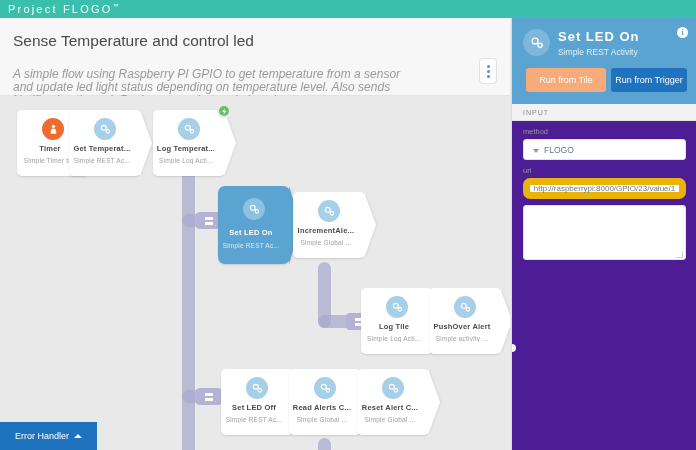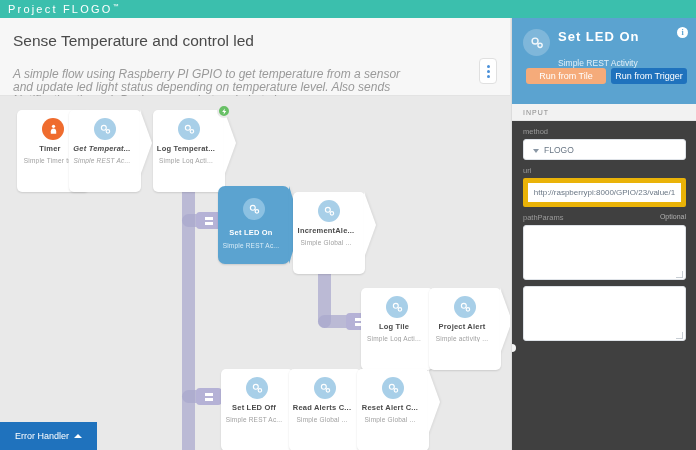--- a/index.html
+++ b/index.html
@@ -65,21 +65,21 @@
   .branch span { display:block; width: 8px; height: 3px; background:#ffffff; }
   .branch .col { display:flex; flex-direction:column; gap:2px; }
   .branch-arrow {
     position:absolute; right:-6px; top:2px; width:0;height:0;
     border-top:6px solid transparent; border-bottom:6px solid transparent;
     border-left:6px solid #b5b2d6;
   }
 
   
   .tile {
-    position: absolute; width: 72px; height: 82px;
+    position: absolute; width: 72px; height: 66px;
     background: #ffffff; border-radius: 5px;
     box-shadow: 0 1px 2px rgba(0,0,0,.13);
     cursor: pointer; z-index: 5;
   }
   .tile .notch {
     position: absolute; right: -11px; top: 0; width: 0; height: 0;
     border-top: 33px solid transparent; border-bottom: 33px solid transparent;
     border-left: 12px solid #ffffff;
     filter: drop-shadow(1px 0 1px rgba(0,0,0,.07));
   }
@@ -129,40 +129,40 @@
     position: absolute; left: 11px; top: 11px; width: 27px; height: 27px;
     border-radius: 50%; background: rgba(255,255,255,.22);
     display:flex;align-items:center;justify-content:center;
   }
   .panel-title {
     position: absolute; left: 46px; top: 11px;
     font-size: 13px; font-weight: bold; color: #ffffff; letter-spacing: 1px;
   }
   .panel-sub {
     position: absolute; left: 46px; top: 29px;
-    font-size: 8.5px; color: #e2f0f8; margin-top: 11px;
+    font-size: 8.5px; color: #e2f0f8;
   }
   .info-ico {
     position: absolute; right: 9px; top: 9px; width: 11px; height: 11px;
     border-radius: 50%; background: #ffffff; color: #5ba3d0;
     font-size: 8px; font-weight: bold; line-height: 11px; text-align: center;
     font-family: "Liberation Serif", serif; cursor: pointer;
   }
   .btn {
-    position: absolute; top: 50px; height: 16px; border-radius: 3px;
+    position: absolute; top: 50px; height: 24px; border-radius: 3px;
     color: #ffffff; font-size: 9px; display:flex; align-items:center;
     justify-content:center; cursor:pointer; border: none;
     font-family: "Liberation Sans", sans-serif;
   }
   .btn-tile { left: 14px; width: 80px; background: #f5ab7a; }
   .btn-trigger { left: 99px; width: 76px; background: #1f72bd; }
 
   .panel-body {
     position: absolute; left: 0; top: 86px; width: 185px; height: 346px;
-    background: #404040; overflow: hidden;
+    background: #4c1d95; overflow: hidden;
   }
   .section-head {
     height: 17px; background: #f2f2f2; border-bottom: 1px solid #e6e6e6;
     font-size: 7px; color: #8a8a8a; letter-spacing: 1px;
     display:flex; align-items:center; padding-left: 11px;
   }
   .field { padding: 6px 11px 0 11px; }
   .field-label {
     font-size: 7.5px; color: #9a9a9a; display:flex;
     justify-content: space-between; margin-bottom: 3px;
@@ -172,21 +172,21 @@
     position: relative; height: 21px; border: 1px solid #dfe3e8; border-radius: 3px;
     background: #ffffff; font-size: 8.5px; color: #6a7785;
     display:flex; align-items:center; padding-left: 20px; cursor: pointer;
   }
   .select .caret {
     position:absolute; left: 9px; top: 9px; width:0;height:0;
     border-left:3.5px solid transparent;border-right:3.5px solid transparent;
     border-top:4px solid #8a97a5;
   }
   .textinput {
-    height: 29px; border: 5px solid #eab308; border-radius: 2px;
+    height: 21px; border: 7px solid #eab308; border-radius: 7px;
     background: #ffffff; font-size: 8px; color: #6a7785;
     display:flex; align-items:center; justify-content:center;
     width: 100%;
   }
   .textarea {
     height: 55px; border: 1px solid #dfe3e8; border-radius: 3px;
     background: #ffffff; position: relative;
   }
   .textarea::after {
     content:''; position:absolute; right:2px; bottom:1px;
@@ -258,21 +258,21 @@
       <div class="tile-ico">
         <svg width="13" height="13" viewBox="0 0 24 24" fill="#ffffff">
             <circle cx="12" cy="6" r="3"></circle>
             <path d="M12 10c-3 0-5 2.2-5 5v5h10v-5c0-2.8-2-5-5-5z"></path>
           </svg>
       </div>
       <div class="tile-name">Timer</div>
       <div class="tile-sub">Simple Timer tr...</div>
     </div>
 
-    <div class="tile" style="left:69px; top:14px;font-style:italic;">
+    <div class="tile" style="left:69px; top:14px;">
       <div class="notch"></div>
       <div class="tile-ico">
         <svg width="14" height="14" viewBox="0 0 24 24" fill="#ffffff">
             <circle cx="10" cy="10" r="4.2" fill="none" stroke="#ffffff" stroke-width="2"></circle>
             <circle cx="17" cy="16" r="3" fill="none" stroke="#ffffff" stroke-width="2"></circle>
           </svg>
       </div>
       <div class="tile-name">Get Temperat...</div>
       <div class="tile-sub">Simple REST Ac...</div>
     </div>
@@ -331,21 +331,21 @@
     </div>
 
     <div class="tile" style="left:429px; top:192px;">
       <div class="notch"></div>
       <div class="tile-ico">
         <svg width="14" height="14" viewBox="0 0 24 24" fill="#ffffff">
             <circle cx="10" cy="10" r="4.2" fill="none" stroke="#ffffff" stroke-width="2"></circle>
             <circle cx="17" cy="16" r="3" fill="none" stroke="#ffffff" stroke-width="2"></circle>
           </svg>
       </div>
-      <div class="tile-name">Project Alert</div>
+      <div class="tile-name">PushOver Alert</div>
       <div class="tile-sub">Simple activity ...</div>
     </div>
 
     <div class="tile" style="left:221px; top:273px;">
       <div class="notch"></div>
       <div class="tile-ico">
         <svg width="14" height="14" viewBox="0 0 24 24" fill="#ffffff">
             <circle cx="10" cy="10" r="4.2" fill="none" stroke="#ffffff" stroke-width="2"></circle>
             <circle cx="17" cy="16" r="3" fill="none" stroke="#ffffff" stroke-width="2"></circle>
           </svg>
@@ -415,27 +415,20 @@
       </div>
 
       <div class="field">
         <div class="field-label">
           <span>uri</span>
           <span class="field-opt"></span>
         </div>
         <div class="textinput">http://raspberrypi:8000/GPIO/23/value/1</div>
       </div>
 
-      <div class="field">
-        <div class="field-label">
-          <span>pathParams</span>
-          <span class="field-opt">Optional</span>
-        </div>
-        <div class="textarea"></div>
-      </div>
 
 
       <div class="field">
         <div class="textarea"></div>
       </div>
     </div>
   </div>
 </div>
 
 </body></html>

